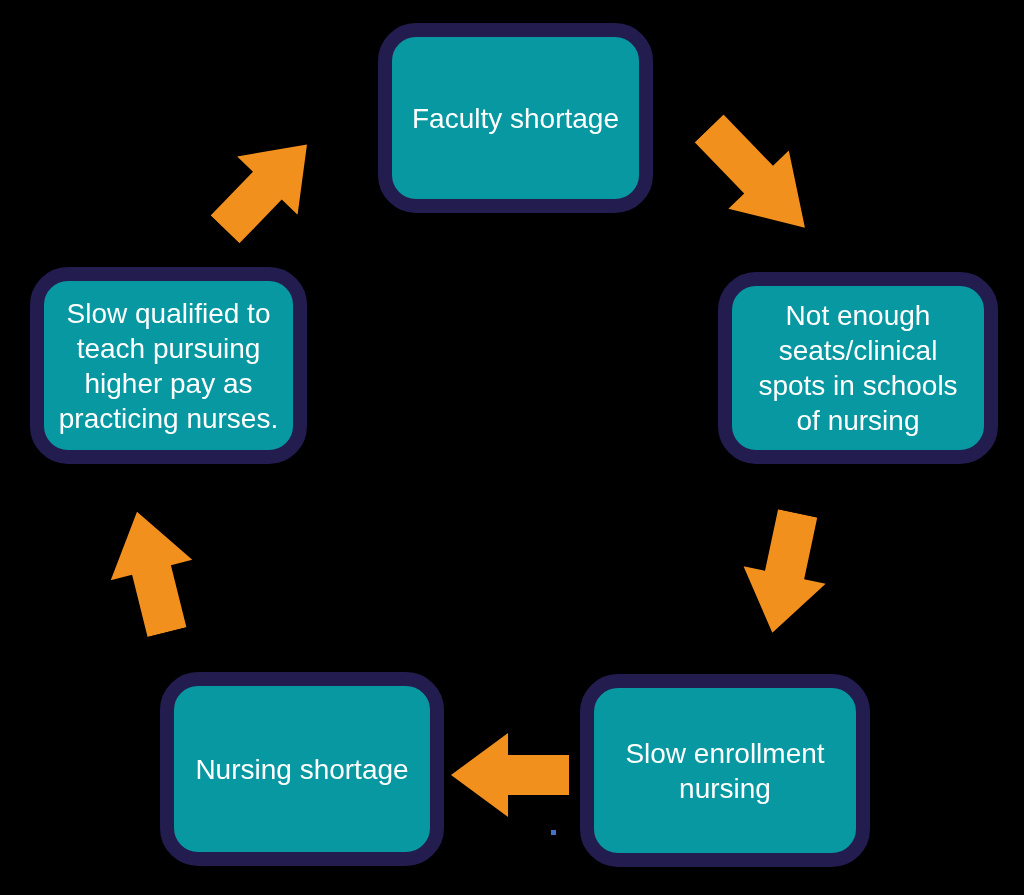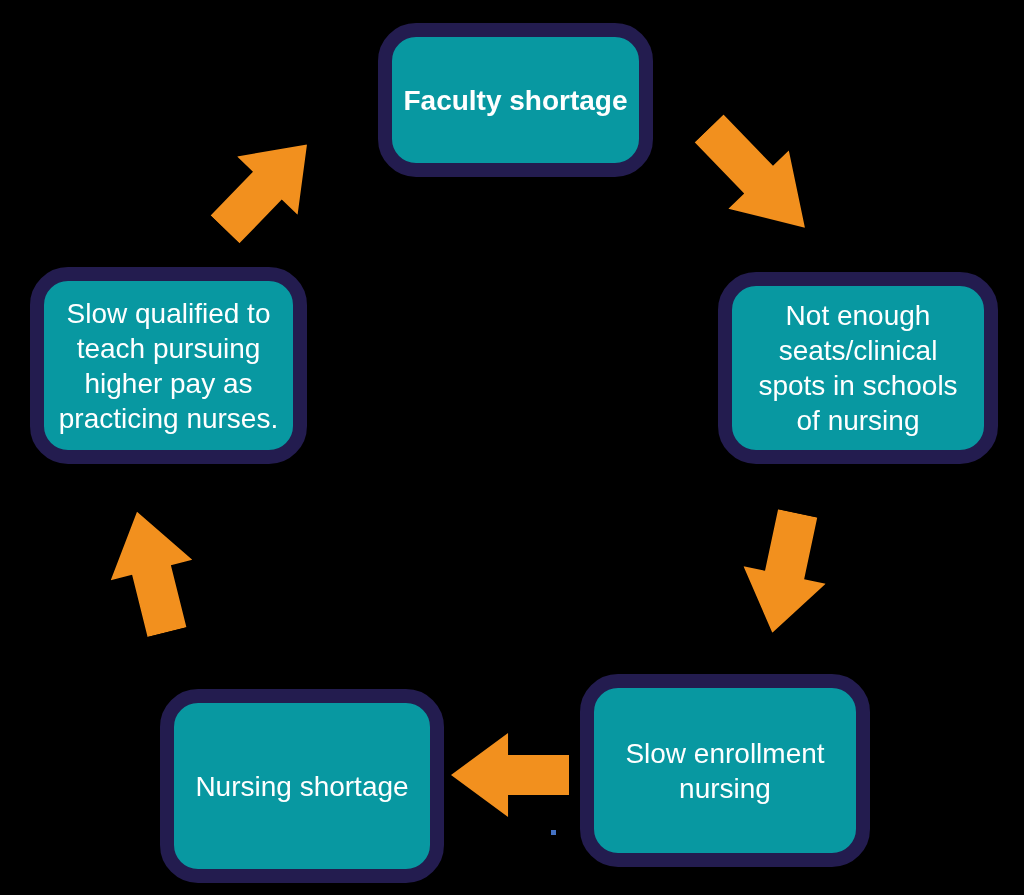--- a/index.html
+++ b/index.html
@@ -27,24 +27,24 @@
     border-radius: 38px;
     color: var(--text);
     display: flex;
     align-items: center;
     justify-content: center;
     text-align: center;
     font-size: 28px;
     line-height: 35px;
   }
   .node-label { white-space: pre-line; }
-  .node-faculty    { left: 378px; top: 23px;  width: 275px; height: 154px; font-weight: bold; }
+  .node-faculty    { left: 378px; top: 23px;  width: 275px; height: 190px; }
   .node-seats      { left: 718px; top: 272px; width: 280px; height: 192px; }
   .node-qualified  { left: 30px;  top: 267px; width: 277px; height: 197px; }
-  .node-nursing    { left: 160px; top: 672px; width: 284px; height: 194px; margin-top: 17px; }
+  .node-nursing    { left: 160px; top: 672px; width: 284px; height: 194px; }
   .node-enrollment { left: 580px; top: 674px; width: 290px; height: 193px; }
 
   .arrow { position: absolute; }
   .arrow svg { display: block; width: 100%; height: 100%; }
   .arrow polygon { fill: var(--orange); }
   .arrow-1 { left: 688px; top: 136px; width: 138px; height: 84px; transform: rotate(46deg); }
   .arrow-2 { left: 724px; top: 531px; width: 122px; height: 84px; transform: rotate(102deg); }
   .arrow-3 { left: 451px; top: 733px; width: 118px; height: 84px; transform: rotate(180deg); }
   .arrow-4 { left: 90px;  top: 530px; width: 124px; height: 84px; transform: rotate(-104deg); }
   .arrow-5 { left: 207px; top: 145px; width: 118px; height: 84px; transform: rotate(-46deg); }

